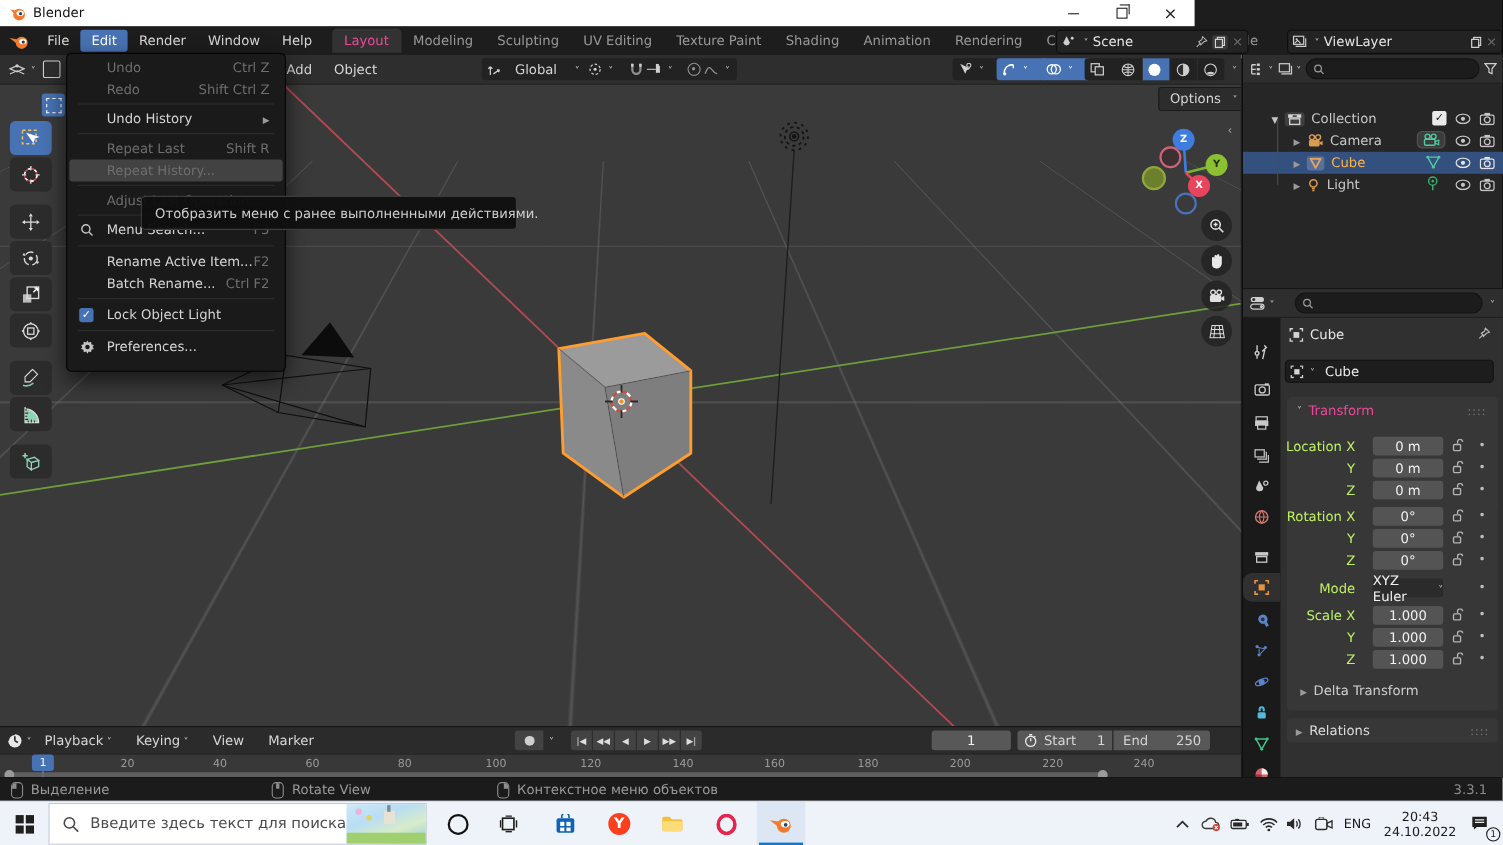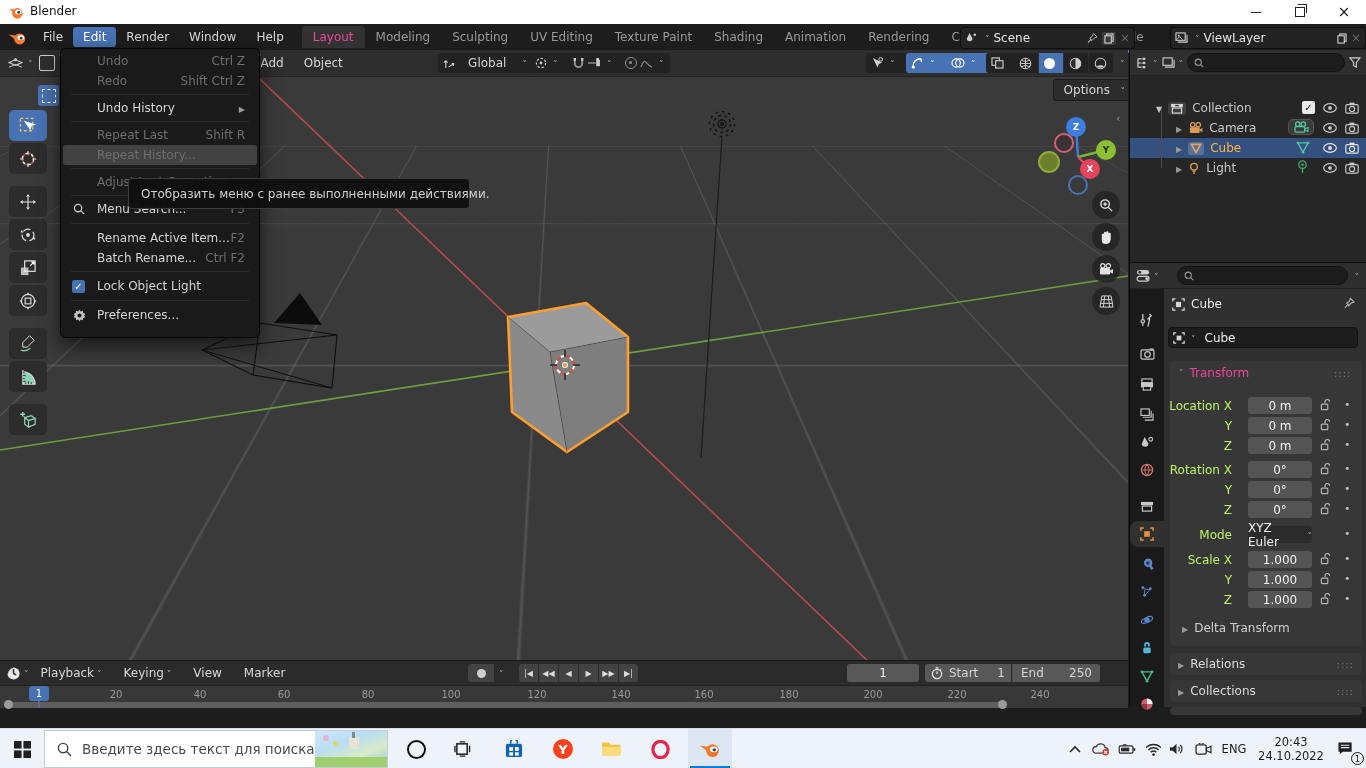--- a/index.html
+++ b/index.html
@@ -6,21 +6,21 @@
   #page{position:relative;width:1366px;height:768px;overflow:hidden;
         font-family:"DejaVu Sans","Liberation Sans",sans-serif;font-size:12px;
         color:#d5d5d5;background:#1d1d1d;-webkit-font-smoothing:antialiased;}
   .r{position:absolute;}
   .row{display:flex;align-items:center;}
   .chev::after{content:"˅";font-size:9px;color:#b9b9b9;margin-left:3px;}
   .tri-r::before{content:"▶";font-size:8px;color:#9a9a9a;}
   .tri-d::before{content:"▼";font-size:8px;color:#c5c5c5;}
   .grip::after{content:"::::";letter-spacing:1px;color:#7a7a7a;font-size:10px;}
   
-  .titlebar{left:0;top:0;width:1366px;height:24px;background:#ffffff;color:#111;}
+  .titlebar{left:0;top:0;width:1086px;height:24px;background:#ffffff;color:#111;}
   .wbtn{width:44px;height:24px;display:flex;align-items:center;justify-content:center;color:#222;}
   
   .topbar{left:0;top:24px;width:1159px;height:26px;background:#1d1d1d;border-bottom:3px solid #3b82f6;}
   .menu-item{padding:3px 10px;border-radius:3px;color:#d8d8d8;}
   .menu-item.active{background:#4772b3;color:#fff;}
   .wtab{padding:4px 11px;color:#999;white-space:nowrap;}
   .wtab.active{background:#323232;color:#ec4899;border-radius:4px 4px 0 0;}
   .idwidget{background:#232323;border:1px solid #0e0e0e;border-radius:4px;height:20px;display:flex;align-items:center;padding:0 4px;gap:4px;}
   
   .vp{left:0;top:50px;width:1128px;height:610px;background:#3a3a3a;overflow:hidden;}
@@ -911,27 +911,20 @@
       <span style="color:#cfcfcf;">Delta Transform</span>
     </div>
 
     <div class="panel row" style="top:390px;height:22px;padding:0 8px;justify-content:space-between;box-sizing:border-box;">
       <span class="row" style="gap:6px;">
           <span class="tri-r"></span>
           <span>Relations</span>
         </span>
       <span class="grip"></span>
     </div>
-    <div class="panel row" style="top:417px;height:22px;padding:0 8px;justify-content:space-between;box-sizing:border-box;">
-      <span class="row" style="gap:6px;">
-          <span class="tri-r"></span>
-          <span>Collections</span>
-        </span>
-      <span class="grip"></span>
-    </div>
     <div class="panel" style="top:444px;height:8px;"></div>
   </div>
 
   <div class="r tl">
     <div class="row" style="height:24px;padding-left:6px;gap:2px;">
       <span class="row">
         <svg width="15" height="15" viewBox="0 0 16 16">
             <circle cx="8" cy="8" r="6.5" fill="#e8e8e8"></circle>
             <path d="M8 8 L8 3.5 M8 8 L11 9.5" stroke="#2b2b2b" stroke-width="1.6" fill="none"></path>
             <path d="M8 1.5 A6.5 6.5 0 0 0 1.5 8" fill="none" stroke="#2b2b2b" stroke-width="1.5"></path>
@@ -993,20 +986,41 @@
 
       <span class="r" style="left:29px;top:0;width:20px;height:15px;background:#4772b3;border-radius:3px;color:#fff;font-size:10px;display:flex;align-items:center;justify-content:center;">1</span>
       <span class="r" style="left:38px;top:15px;width:2px;height:7px;background:#4772b3;"></span>
 
       <span class="r" style="left:8px;top:15.5px;width:996px;height:6px;background:#6b6b6b;border-radius:3px;opacity:.75;"></span>
       <span class="r" style="left:4px;top:14px;width:9px;height:9px;border-radius:50%;background:#9a9a9a;"></span>
       <span class="r" style="left:998px;top:14px;width:9px;height:9px;border-radius:50%;background:#9a9a9a;"></span>
     </div>
   </div>
 
+  <div class="r status row">
+    <span class="row" style="margin-left:10px;">
+      <span class="mouseico">
+          <span style="position:absolute;left:0;top:0;width:4px;height:5px;background:#8d8d8d;border-radius:3px 0 0 0;"></span>
+        </span>
+      <span>Выделение</span>
+    </span>
+    <span class="row" style="margin-left:148px;">
+      <span class="mouseico">
+          <span style="position:absolute;left:3px;top:0;width:3px;height:5px;background:#8d8d8d;"></span>
+        </span>
+      <span>Rotate View</span>
+    </span>
+    <span class="row" style="margin-left:115px;">
+      <span class="mouseico">
+          <span style="position:absolute;right:0;top:0;width:4px;height:5px;background:#8d8d8d;border-radius:0 3px 0 0;"></span>
+        </span>
+      <span>Контекстное меню объектов</span>
+    </span>
+    <span style="margin-left:auto;margin-right:14px;color:#8a8a8a;">3.3.1</span>
+  </div>
 
   <div class="r taskbar">
     <span class="tbicon" style="left:0;">
       <svg width="17" height="17" viewBox="0 0 18 18">
           <rect x="0" y="0" width="8" height="8" fill="#1f1f1f"></rect>
           <rect x="10" y="0" width="8" height="8" fill="#1f1f1f"></rect>
           <rect x="0" y="10" width="8" height="8" fill="#1f1f1f"></rect>
           <rect x="10" y="10" width="8" height="8" fill="#1f1f1f"></rect>
         </svg>
     </span>

